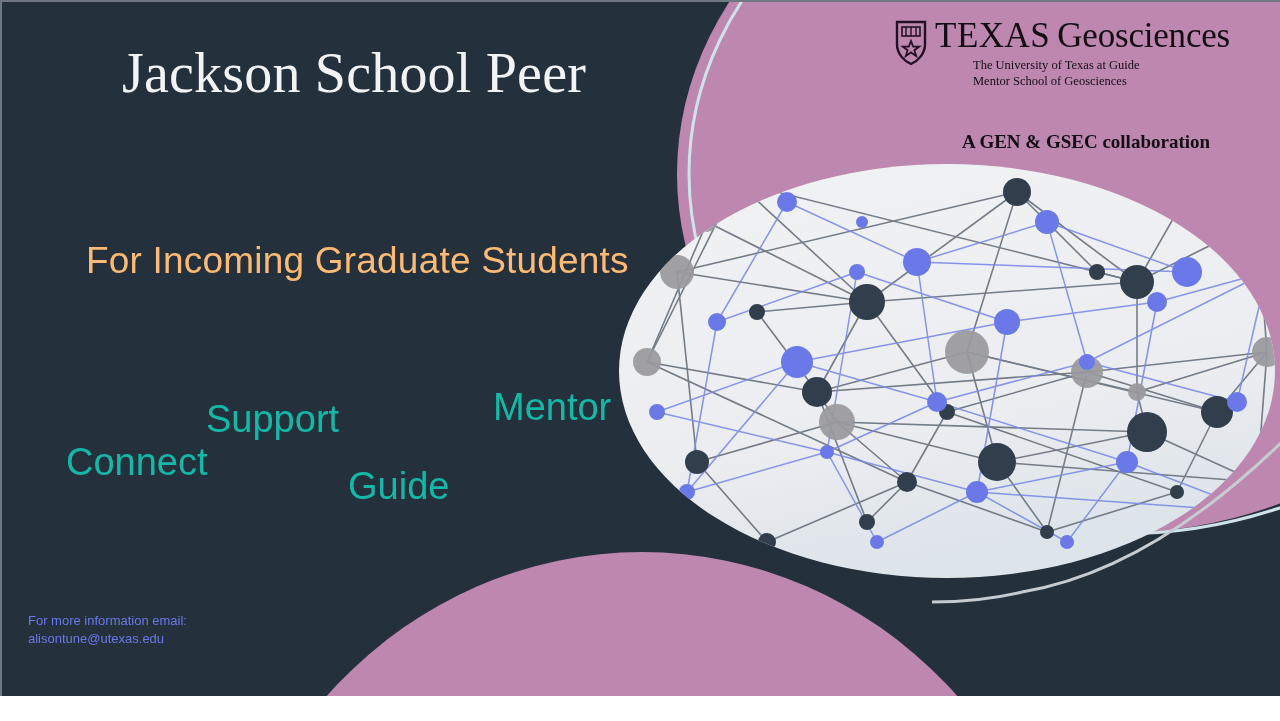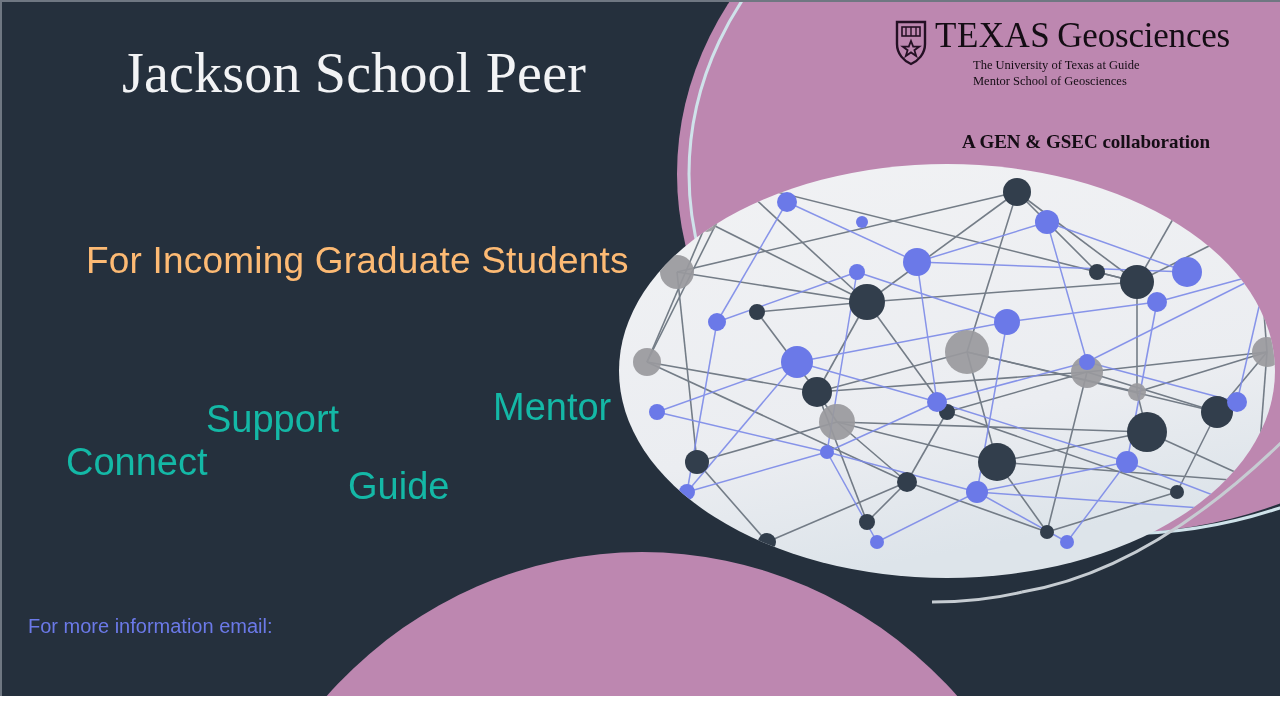--- a/index.html
+++ b/index.html
@@ -67,21 +67,21 @@
   }
   .kw.k0 { left: 64px;  top: 439px; }   
   .kw.k1 { left: 204px; top: 396px; }   
   .kw.k2 { left: 346px; top: 439px; margin-top: 24px; }   
   .kw.k3 { left: 491px; top: 384px; }   
 
   .contact {
     position: absolute;
     left: 26px;
     top: 610px;
-    font-size: 20px;
+    font-size: 13px;
     line-height: 1.42;
     color: #6b79e8;
   }
   .contact div { white-space: nowrap; }
 
   
   .lockup {
     position: absolute;
     left: 893px;
     top: 16px;
@@ -328,20 +328,21 @@
 
   <div class="keywords">
     <span class="kw k0">Connect</span>
     <span class="kw k1">Support</span>
     <span class="kw k2">Guide</span>
     <span class="kw k3">Mentor</span>
   </div>
 
   <div class="contact">
     <div>For more information email:</div>
+    <div>alisontune@utexas.edu</div>
   </div>
 
   <div class="lockup">
     <span class="shield">
       <svg width="32" height="46" viewBox="0 0 32 46">
         <path d="M2 2 H30 V24 C30 34 23 41 16 44 C9 41 2 34 2 24 Z" fill="none" stroke="#241024" stroke-width="2.4"></path>
         <rect x="7" y="7" width="18" height="9" fill="none" stroke="#241024" stroke-width="1.6"></rect>
         <line x1="11" y1="7" x2="11" y2="16" stroke="#241024" stroke-width="1.4"></line>
         <line x1="16" y1="7" x2="16" y2="16" stroke="#241024" stroke-width="1.4"></line>
         <line x1="21" y1="7" x2="21" y2="16" stroke="#241024" stroke-width="1.4"></line>

